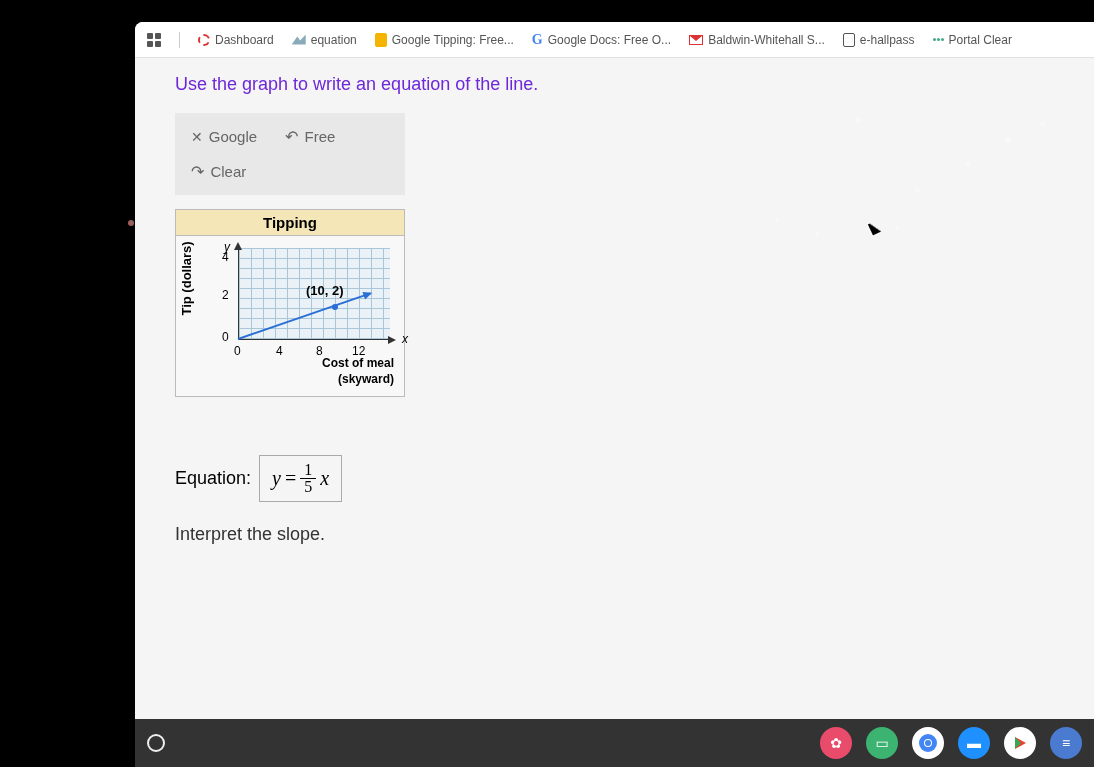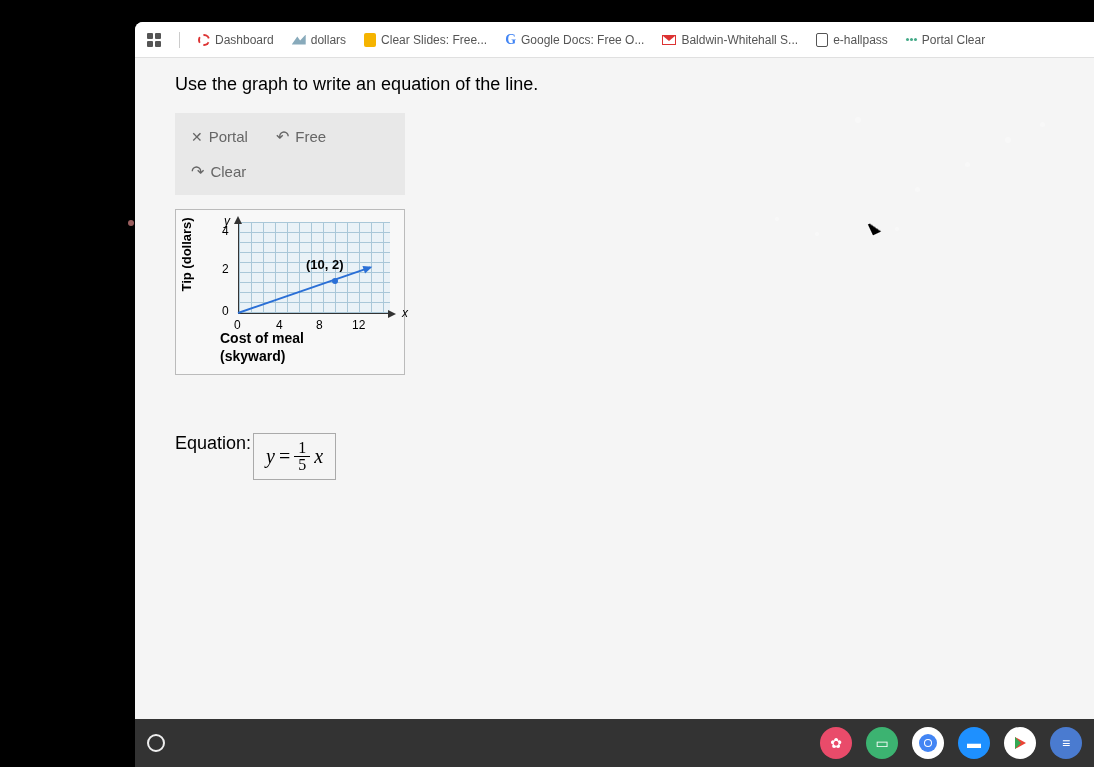--- a/index.html
+++ b/index.html
@@ -49,21 +49,21 @@
   .ehall-icon { width:12px;height:14px;border:1px solid #555;border-radius:2px; }
   .portal-icon { display:flex;gap:1px; }
   .portal-icon span{width:3px;height:3px;background:#4a8;border-radius:50%;}
   .divider { width:1px;height:16px;background:#ccc; }
 
   .content {
     padding: 16px 40px;
   }
   .prompt {
     font-size: 18px;
-    color: #000000;
+    color: #6d28d9;
     margin-bottom: 18px;
   }
   .tools {
     display: inline-flex;
     flex-wrap: wrap;
     background: #e8e8e8;
     padding: 8px 4px;
     gap: 4px;
     width: 230px;
     margin-bottom: 14px;
@@ -151,29 +151,29 @@
   .point-label {
     position:absolute; left: 82px; bottom: 56px;
     font-size:13px; font-weight:bold;
   }
   .y-tick { position:absolute; left:-2px; font-size:12px; }
   .x-tick { position:absolute; bottom:-4px; font-size:12px; }
   .y-axis-label { position:absolute; left:0px; top:-4px; font-size:12px; font-style:italic; }
   .x-axis-label-letter { position:absolute; right:-14px; bottom:8px; font-size:12px; font-style:italic; }
 
   .xlabel {
-    text-align:left; font-weight:bold; font-size:14px; margin-top:2px; margin-left: 14px;
+    text-align:right; font-weight:bold; font-size:12px; margin-top:2px; margin-left: 14px;
   }
 
   .equation-row {
     margin-top: 58px;
     font-size: 18px;
     display: flex;
-    align-items: flex-start;
-    gap: 2px;
+    align-items: center;
+    gap: 8px;
   }
   .eq-box {
     border: 1px solid #aaa;
     padding: 6px 12px;
     font-size: 20px;
     font-family: Georgia, serif;
     display: flex;
     align-items: center;
     gap: 4px;
   }
@@ -230,25 +230,25 @@
           <span></span>
         </div>
     </div>
     <div class="divider"></div>
     <div class="bm-item">
       <div class="dash-icon"></div>
       <span>Dashboard</span>
     </div>
     <div class="bm-item">
       <div class="sky-icon"></div>
-      <span>dollars</span>
+      <span>equation</span>
     </div>
     <div class="bm-item">
       <div class="gslides-icon"></div>
-      <span>Clear Slides: Free...</span>
+      <span>Google Tipping: Free...</span>
     </div>
     <div class="bm-item">
       <span class="gdocs-icon">G</span>
       <span>Google Docs: Free O...</span>
     </div>
     <div class="bm-item">
       <div class="gmail-icon"></div>
       <span>Baldwin-Whitehall S...</span>
     </div>
     <div class="bm-item">
@@ -264,33 +264,34 @@
       <span>Portal Clear</span>
     </div>
   </div>
 
   <div class="content">
     <div class="prompt">Use the graph to write an equation of the line.</div>
 
     <div class="tools">
       <div class="tool-btn">
         <span class="x">✕</span>
-        <span>Portal</span>
+        <span>Google</span>
       </div>
       <div class="tool-btn">
         <span class="undo-arrow">↶</span>
         <span>Free</span>
       </div>
       <div class="tool-btn" style="width:100%;">
         <span class="undo-arrow">↷</span>
         <span>Clear</span>
       </div>
     </div>
 
     <div class="graph-box">
+      <div class="graph-title">Tipping</div>
       <div class="graph-body">
         <div class="ylabel-wrap">
           <div class="ylabel">Tip (dollars)</div>
         </div>
         <div class="plot-col">
           <div class="plot-area">
             <span class="y-axis-label">y</span>
             <div class="grid"></div>
             <div class="axis-arrow-y"></div>
             <div class="axis-arrow-x"></div>
@@ -318,20 +319,21 @@
         <span style="font-style:italic">y</span>
         <span>=</span>
         <span class="frac">
           <span class="num">1</span>
           <span class="den">5</span>
         </span>
         <span style="font-style:italic">x</span>
       </div>
     </div>
 
+    <div class="interpret">Interpret the slope.</div>
   </div>
 
   <div class="glare" style="left:720px;top:95px;width:6px;height:6px;"></div>
   <div class="glare" style="left:780px;top:165px;width:5px;height:5px;"></div>
   <div class="glare" style="left:640px;top:195px;width:4px;height:4px;"></div>
   <div class="glare" style="left:830px;top:140px;width:5px;height:5px;"></div>
   <div class="glare" style="left:870px;top:115px;width:6px;height:6px;"></div>
   <div class="glare" style="left:905px;top:100px;width:5px;height:5px;"></div>
   <div class="glare" style="left:680px;top:210px;width:4px;height:4px;"></div>
   <div class="glare" style="left:760px;top:205px;width:4px;height:4px;"></div>

